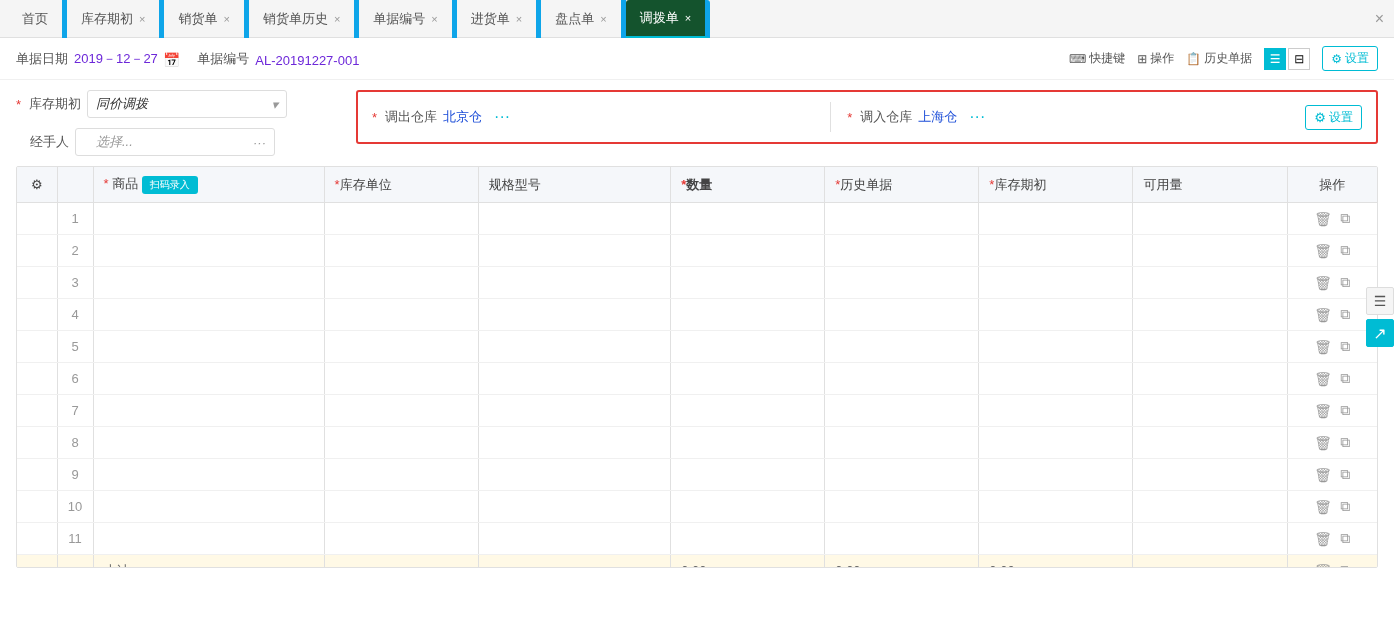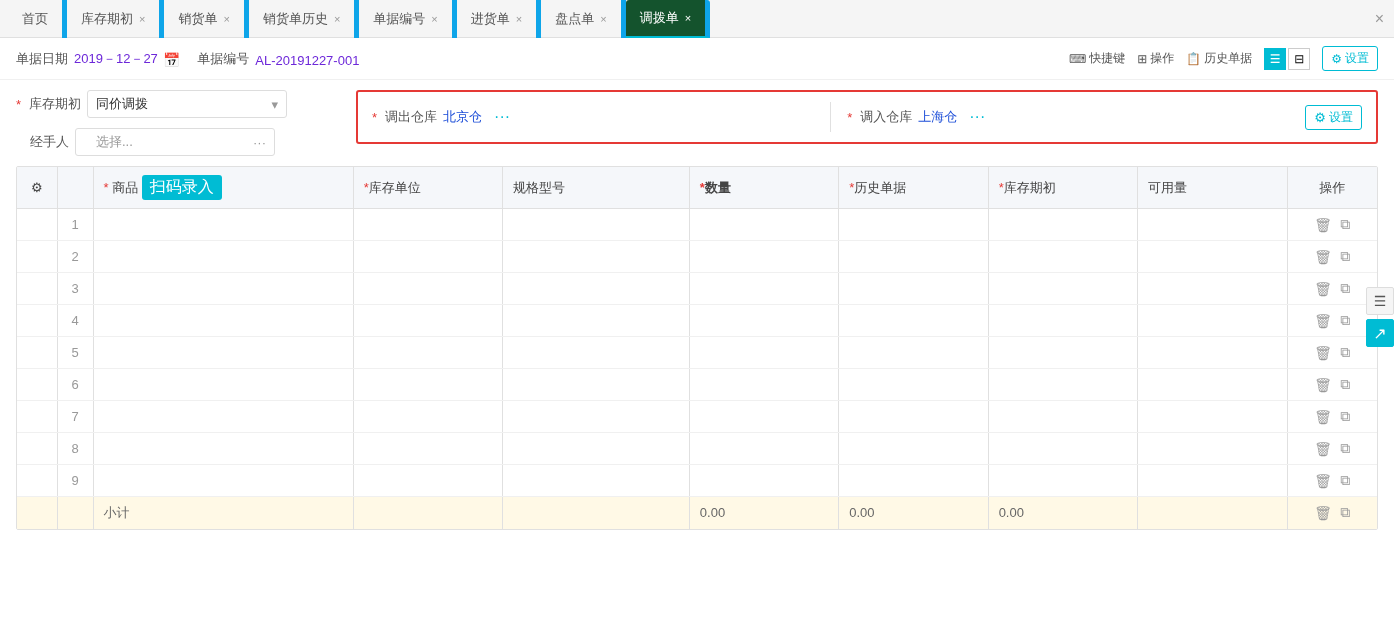--- a/index.html
+++ b/index.html
@@ -70,21 +70,21 @@
       display: flex; align-items: center; gap: 0;
     }
     .form-field { display: flex; align-items: center; gap: 6px; }
     .required-star { color: #e53935; margin-right: 2px; }
     .field-label { color: #555; }
     .field-value { color: #1d4ed8; }
     .dropdown-select {
       display: flex; align-items: center;
       border: 1px solid #ddd; border-radius: 3px;
       padding: 4px 8px; min-width: 160px;
-      cursor: pointer; gap: 4px; background: #fff;
+      cursor: pointer; gap: 4px; background: #fff; font-style: italic;
     }
     .dropdown-select .arrow { margin-left: auto; color: #999; }
     .dots-btn { color: #00bcd4; cursor: pointer; font-size: 16px; margin-left: 6px; }
     .warehouse-field { display: flex; align-items: center; gap: 6px; flex: 1; }
     .warehouse-divider { width: 1px; background: #e0e0e0; height: 30px; margin: 0 16px; }
     .settings-group { display: flex; align-items: center; gap: 3px; border: 1px solid #00bcd4; border-radius: 3px; padding: 3px 8px; }
 
     
     .table-container {
       margin: 0 16px;
@@ -107,21 +107,21 @@
       border-right: 1px solid #e0e0e0;
       border-bottom: 1px solid #f0f0f0;
       font-size: 13px; color: #333;
     }
     tbody tr td:last-child { border-right: none; }
     tbody tr:last-child td { border-bottom: none; }
     tbody tr.subtotal td { background: #fff9e6; color: #666; }
     .row-num { color: #999; text-align: center; }
     .scan-btn {
       background: #00bcd4; color: #fff; border: none;
-      border-radius: 3px; padding: 2px 8px; font-size: 16px; cursor: pointer;
+      border-radius: 3px; padding: 2px 8px; font-size: 10px; cursor: pointer;
     }
     .col-product { min-width: 120px; }
     .col-unit { min-width: 80px; }
     .col-spec { min-width: 100px; }
     .col-qty { min-width: 80px; font-weight: bold; }
     .col-cost { min-width: 80px; }
     .col-amount { min-width: 80px; }
     .col-avail { min-width: 80px; }
     .col-ops { width: 90px; text-align: center; }
     .ops-cell { display: flex; align-items: center; justify-content: center; gap: 8px; }
@@ -434,20 +434,54 @@
       <td>
         <div class="ops-cell">
           <span class="op-icon" title="删除">🗑</span>
           <span class="op-icon" title="复制">⧉</span>
         </div>
       </td>
     </tr>
           <tr>
       <td class="row-num"></td>
       <td class="row-num">9</td>
+      <td></td>
+      <td></td>
+      <td></td>
+      <td></td>
+      <td></td>
+      <td></td>
+      <td></td>
+      <td>
+        <div class="ops-cell">
+          <span class="op-icon" title="删除">🗑</span>
+          <span class="op-icon" title="复制">⧉</span>
+        </div>
+      </td>
+    </tr>
+          <tr>
+      <td class="row-num"></td>
+      <td class="row-num">10</td>
+      <td></td>
+      <td></td>
+      <td></td>
+      <td></td>
+      <td></td>
+      <td></td>
+      <td></td>
+      <td>
+        <div class="ops-cell">
+          <span class="op-icon" title="删除">🗑</span>
+          <span class="op-icon" title="复制">⧉</span>
+        </div>
+      </td>
+    </tr>
+          <tr>
+      <td class="row-num"></td>
+      <td class="row-num">11</td>
       <td></td>
       <td></td>
       <td></td>
       <td></td>
       <td></td>
       <td></td>
       <td></td>
       <td>
         <div class="ops-cell">
           <span class="op-icon" title="删除">🗑</span>

